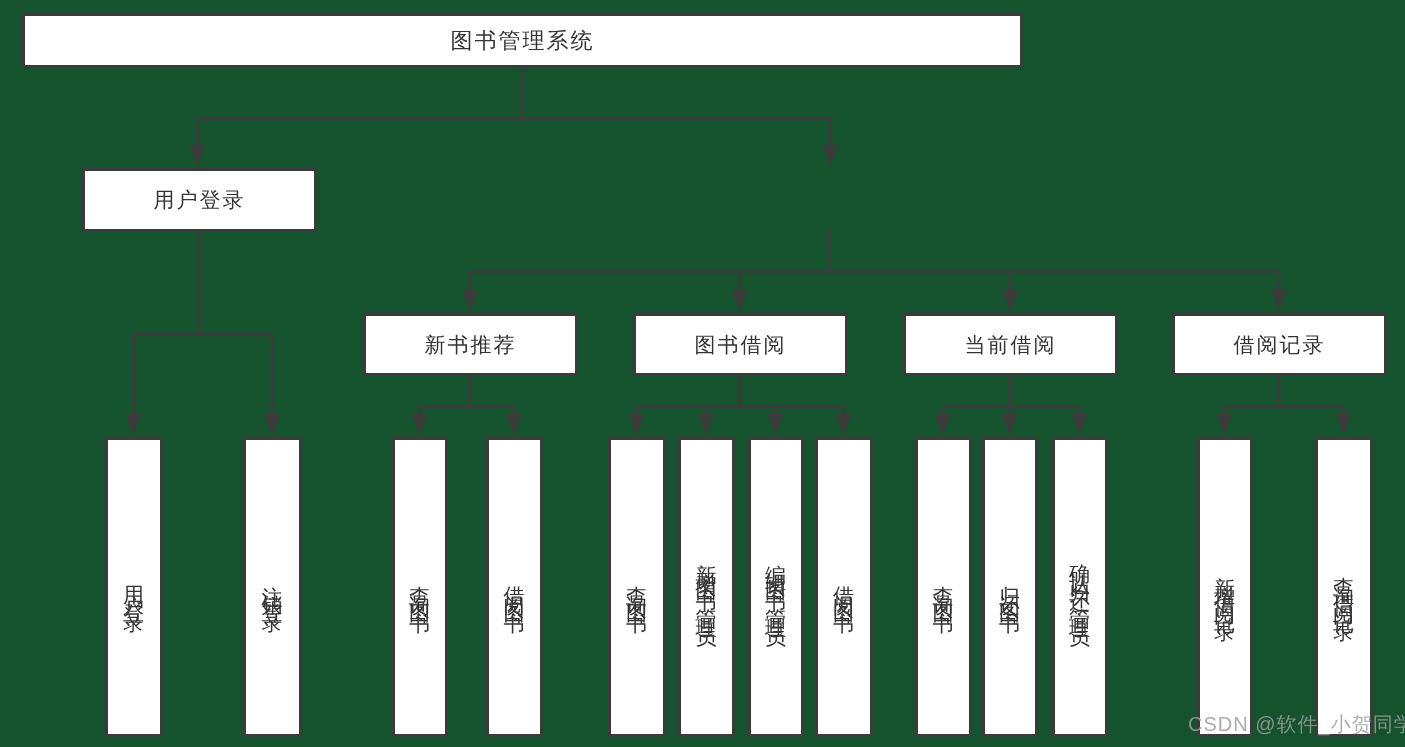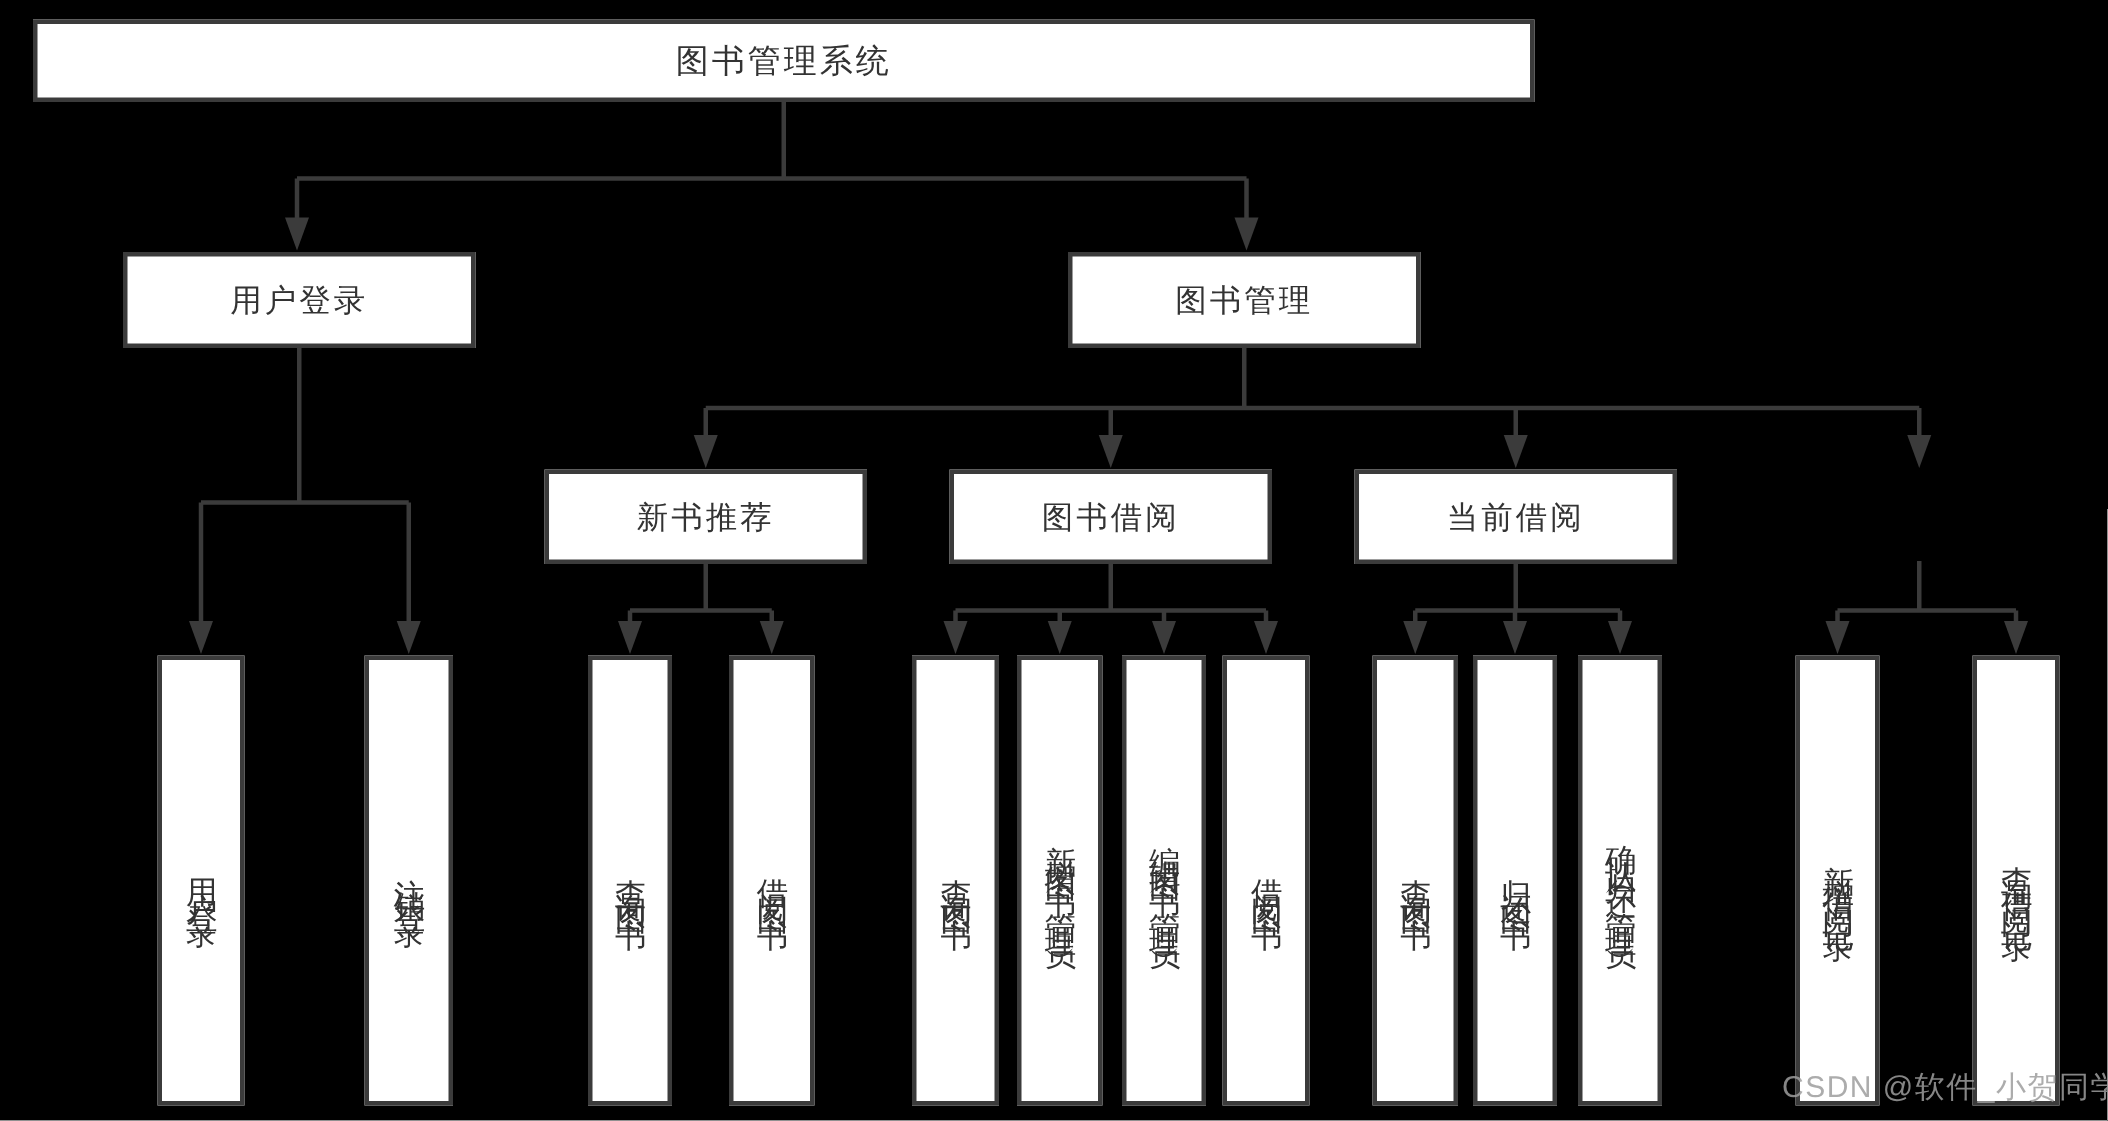--- a/index.html
+++ b/index.html
@@ -1,19 +1,19 @@
 <!DOCTYPE html>
 <html><head>
 <meta charset="utf-8">
 <style>
   html,body{margin:0;padding:0;background:#fff;}
   #canvas{
     position:relative;
     width:1405px;height:747px;
-    background:#000000;
+    background:#14532d;
     font-family:"Liberation Sans","DejaVu Sans",sans-serif;
     overflow:hidden;
   }
   #connectors{position:absolute;left:0;top:0;z-index:0;}
   .box{
     position:absolute;
     box-sizing:border-box;
     border:3px solid #3b3b3b;
     background:#ffffff;
     display:flex;
@@ -79,32 +79,32 @@
     </g>
   </svg>
 
   <div class="box root" style="left:22px;top:13px;width:1001px;height:55px;">
     <span class="hlabel">图书管理系统</span>
   </div>
 
   <div class="box" style="left:82px;top:168px;width:235px;height:64px;">
     <span class="hlabel">用户登录</span>
   </div>
-  <div class="box" style="left:712px;top:168px;width:235px;height:64px;">
-    <span class="hlabel">图书管理</span>
-  </div>
 
   <div class="box" style="left:363px;top:313px;width:215px;height:63px;">
     <span class="hlabel">新书推荐</span>
   </div>
   <div class="box" style="left:633px;top:313px;width:215px;height:63px;">
     <span class="hlabel">图书借阅</span>
   </div>
   <div class="box" style="left:903px;top:313px;width:215px;height:63px;font-family:Liberation Mono, monospace;">
     <span class="hlabel">当前借阅</span>
+  </div>
+  <div class="box" style="left:1172px;top:313px;width:215px;height:63px;">
+    <span class="hlabel">借阅记录</span>
   </div>
 
   <div class="box leaf" style="left:105px;top:437px;width:58px;height:300px;">
     <span>用户登录</span>
   </div>
   <div class="box leaf" style="left:243px;top:437px;width:59px;height:300px;">
     <span>注销登录</span>
   </div>
 
   <div class="box leaf" style="left:392px;top:437px;width:56px;height:300px;">

